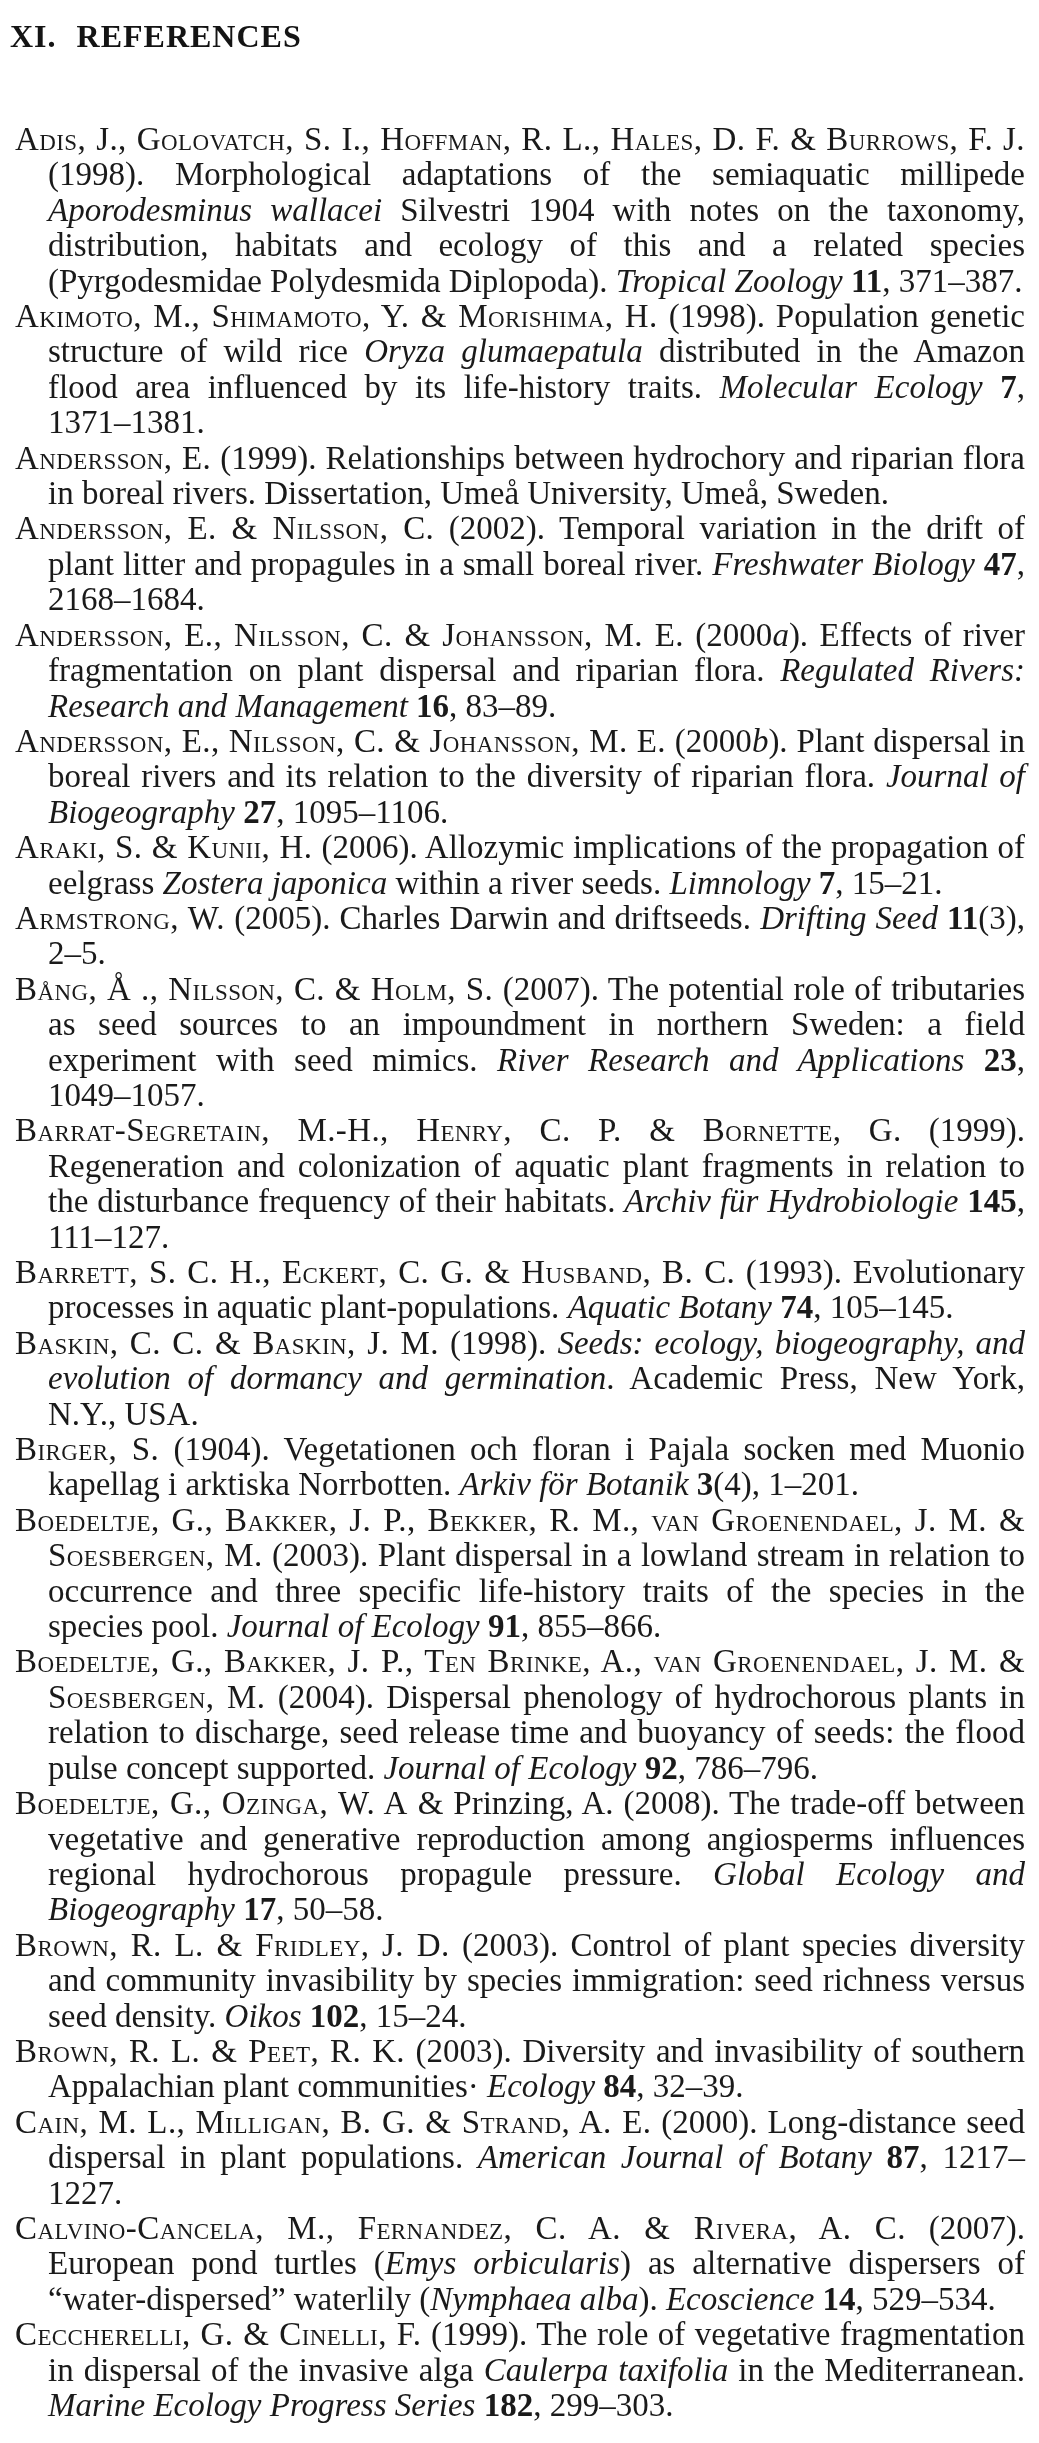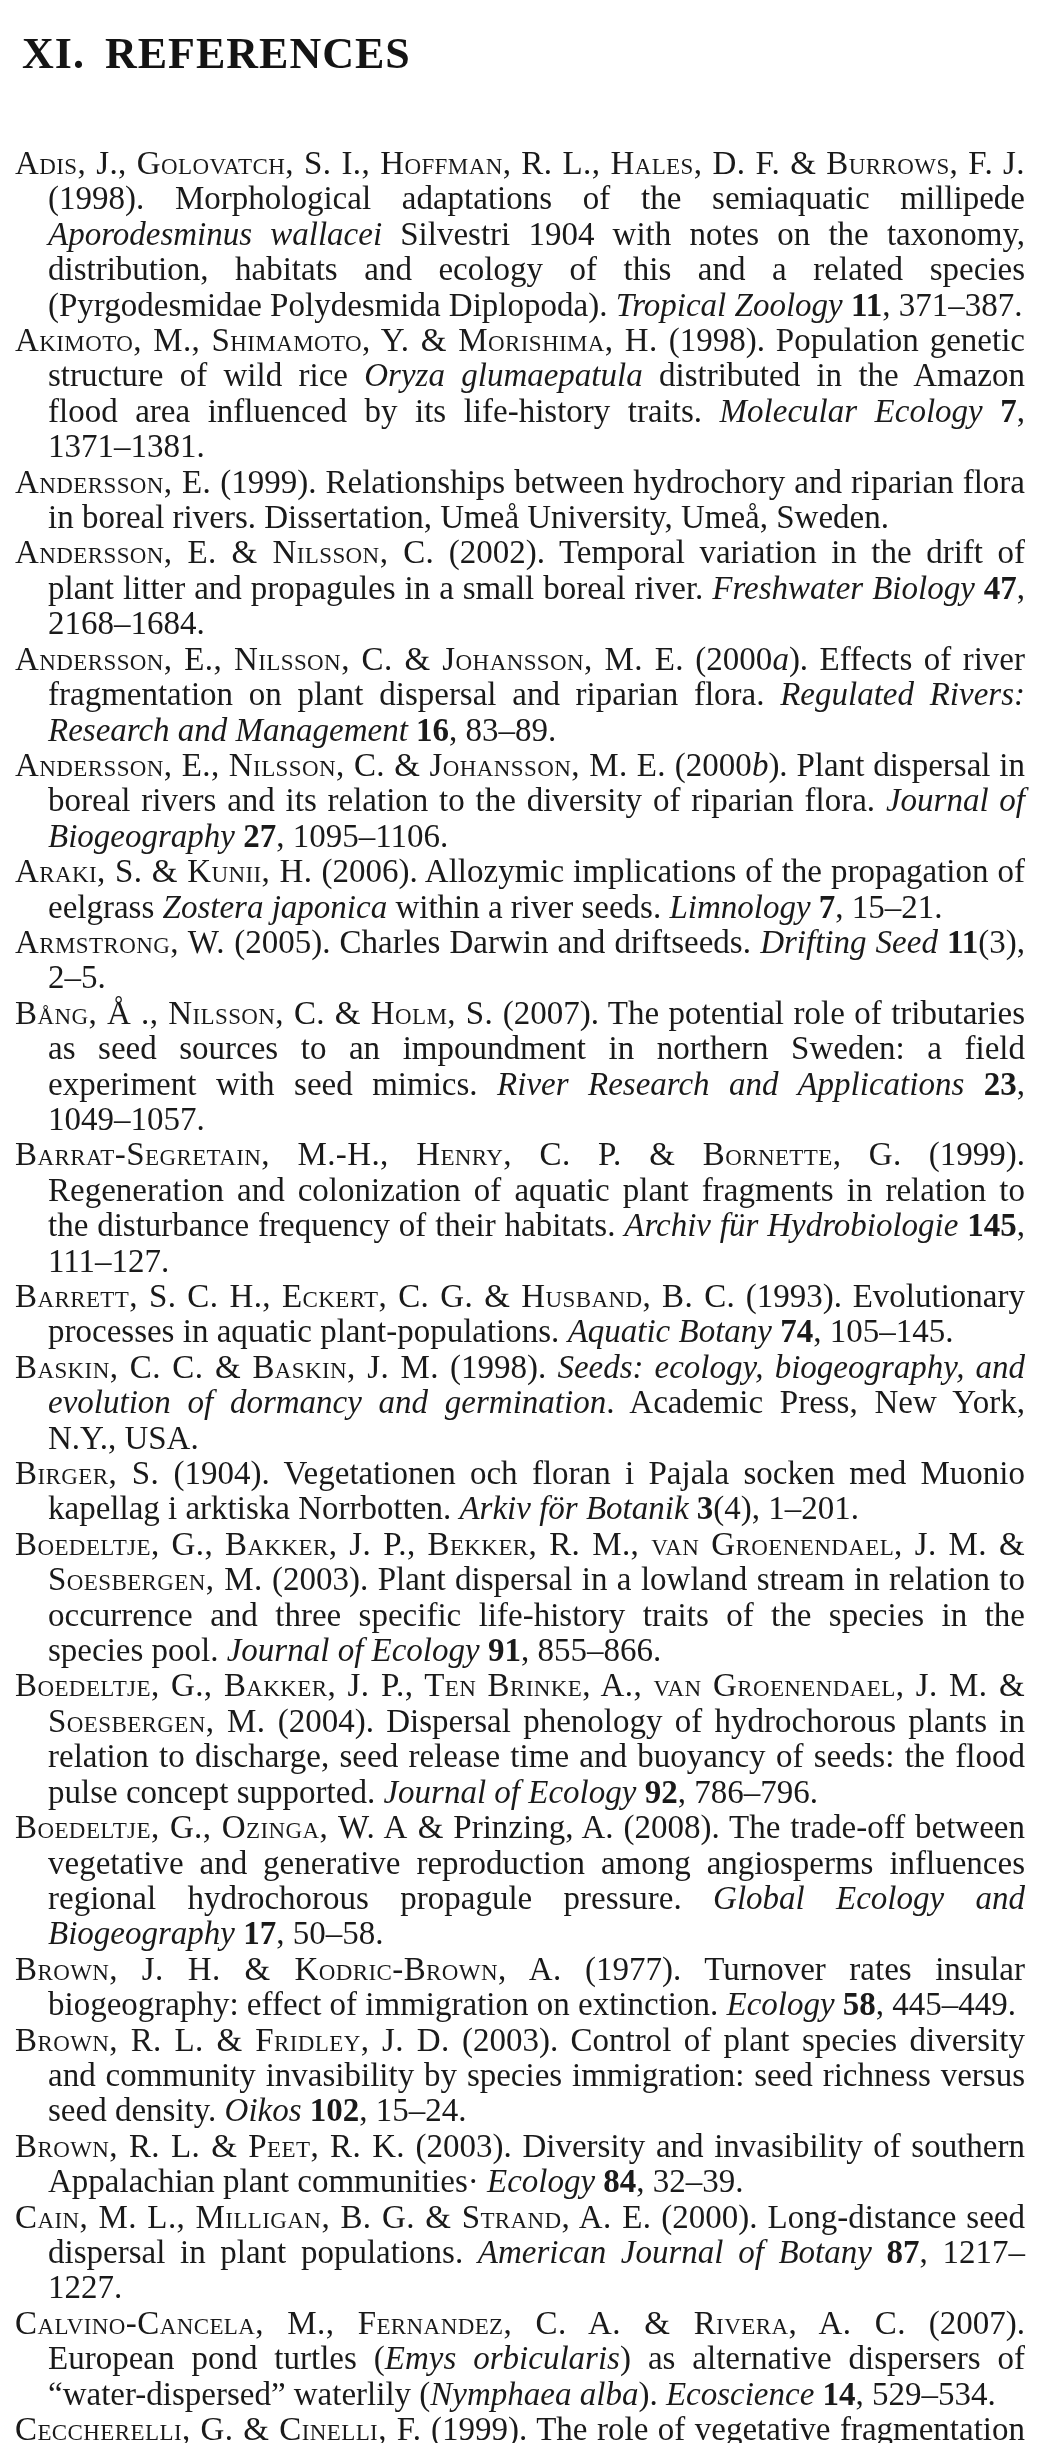--- a/index.html
+++ b/index.html
@@ -11,24 +11,24 @@
     width: 1039px;
     height: 2443px;
     overflow: hidden;
     font-family: "Liberation Serif", serif;
     color: #121212;
   }
   .page {
     padding: 20px 14px 0 10px;
   }
   .section-title {
-    font-size: 44px;
+    font-size: 32px;
     line-height: 1.0;
     font-weight: bold;
-    margin: 12px;
+    margin: 0;
     letter-spacing: 1px;
     color: #141414;
   }
   .section-title .num {
     margin-right: 20px;
   }
   ol.refs {
     list-style: none;
     margin: 70px 0 0 0;
     padding: 0;
@@ -61,20 +61,19 @@
       <li><span class="s-sc">Araki, S. &amp; Kunii, H.</span><span class="s-p"> (2006). Allozymic implications of the propagation of eelgrass </span><span class="s-i">Zostera japonica</span><span class="s-p"> within a river seeds. </span><span class="s-i">Limnology</span><span class="s-p"> </span><span class="s-b">7</span><span class="s-p">, 15–21.</span></li>
       <li><span class="s-sc">Armstrong, W.</span><span class="s-p"> (2005). Charles Darwin and driftseeds. </span><span class="s-i">Drifting Seed</span><span class="s-p"> </span><span class="s-b">11</span><span class="s-p">(3), 2–5.</span></li>
       <li><span class="s-sc">Bång, Å ., Nilsson, C. &amp; Holm, S.</span><span class="s-p"> (2007). The potential role of tributaries as seed sources to an impoundment in northern Sweden: a field experiment with seed mimics. </span><span class="s-i">River Research and Applications</span><span class="s-p"> </span><span class="s-b">23</span><span class="s-p">, 1049–1057.</span></li>
       <li><span class="s-sc">Barrat-Segretain, M.-H., Henry, C. P. &amp; Bornette, G.</span><span class="s-p"> (1999). Regeneration and colonization of aquatic plant fragments in relation to the disturbance frequency of their habitats. </span><span class="s-i">Archiv für Hydrobiologie</span><span class="s-p"> </span><span class="s-b">145</span><span class="s-p">, 111–127.</span></li>
       <li><span class="s-sc">Barrett, S. C. H., Eckert, C. G. &amp; Husband, B. C.</span><span class="s-p"> (1993). Evolutionary processes in aquatic plant-populations. </span><span class="s-i">Aquatic Botany</span><span class="s-p"> </span><span class="s-b">74</span><span class="s-p">, 105–145.</span></li>
       <li><span class="s-sc">Baskin, C. C. &amp; Baskin, J. M.</span><span class="s-p"> (1998). </span><span class="s-i">Seeds: ecology, biogeography, and evolution of dormancy and germination</span><span class="s-p">. Academic Press, New York, N.Y., USA.</span></li>
       <li><span class="s-sc">Birger, S.</span><span class="s-p"> (1904). Vegetationen och floran i Pajala socken med Muonio kapellag i arktiska Norrbotten. </span><span class="s-i">Arkiv för Botanik</span><span class="s-p"> </span><span class="s-b">3</span><span class="s-p">(4), 1–201.</span></li>
       <li><span class="s-sc">Boedeltje, G., Bakker, J. P., Bekker, R. M., van Groenendael, J. M. &amp; Soesbergen, M.</span><span class="s-p"> (2003). Plant dispersal in a lowland stream in relation to occurrence and three specific life-history traits of the species in the species pool. </span><span class="s-i">Journal of Ecology</span><span class="s-p"> </span><span class="s-b">91</span><span class="s-p">, 855–866.</span></li>
       <li><span class="s-sc">Boedeltje, G., Bakker, J. P., Ten Brinke, A., van Groenendael, J. M. &amp; Soesbergen, M.</span><span class="s-p"> (2004). Dispersal phenology of hydrochorous plants in relation to discharge, seed release time and buoyancy of seeds: the flood pulse concept supported. </span><span class="s-i">Journal of Ecology</span><span class="s-p"> </span><span class="s-b">92</span><span class="s-p">, 786–796.</span></li>
       <li><span class="s-sc">Boedeltje, G., Ozinga, W. A</span><span class="s-p"> &amp; Prinzing, A. (2008). The trade-off between vegetative and generative reproduction among angiosperms influences regional hydrochorous propagule pressure. </span><span class="s-i">Global Ecology and Biogeography</span><span class="s-p"> </span><span class="s-b">17</span><span class="s-p">, 50–58.</span></li>
-      <li><span class="s-sc">Brown, J. H. &amp; Kodric-Brown, A.</span><span class="s-p"> (1977). Turnover rates insular biogeography: effect of immigration on extinction. </span><span class="s-i">Ecology</span><span class="s-p"> </span><span class="s-b">58</span><span class="s-p">, 445–449.</span></li>
       <li><span class="s-sc">Brown, R. L. &amp; Fridley, J. D.</span><span class="s-p"> (2003). Control of plant species diversity and community invasibility by species immigration: seed richness versus seed density. </span><span class="s-i">Oikos</span><span class="s-p"> </span><span class="s-b">102</span><span class="s-p">, 15–24.</span></li>
       <li><span class="s-sc">Brown, R. L. &amp; Peet, R. K.</span><span class="s-p"> (2003). Diversity and invasibility of southern Appalachian plant communities· </span><span class="s-i">Ecology</span><span class="s-p"> </span><span class="s-b">84</span><span class="s-p">, 32–39.</span></li>
       <li><span class="s-sc">Cain, M. L., Milligan, B. G. &amp; Strand, A. E.</span><span class="s-p"> (2000). Long-distance seed dispersal in plant populations. </span><span class="s-i">American Journal of Botany</span><span class="s-p"> </span><span class="s-b">87</span><span class="s-p">, 1217–1227.</span></li>
       <li><span class="s-sc">Calvino-Cancela, M., Fernandez, C. A. &amp; Rivera, A. C.</span><span class="s-p"> (2007). European pond turtles (</span><span class="s-i">Emys orbicularis</span><span class="s-p">) as alternative dispersers of “water-dispersed” waterlily (</span><span class="s-i">Nymphaea alba</span><span class="s-p">). </span><span class="s-i">Ecoscience</span><span class="s-p"> </span><span class="s-b">14</span><span class="s-p">, 529–534.</span></li>
       <li><span class="s-sc">Ceccherelli, G. &amp; Cinelli, F.</span><span class="s-p"> (1999). The role of vegetative fragmentation in dispersal of the invasive alga </span><span class="s-i">Caulerpa taxifolia</span><span class="s-p"> in the Mediterranean. </span><span class="s-i">Marine Ecology Progress Series</span><span class="s-p"> </span><span class="s-b">182</span><span class="s-p">, 299–303.</span></li>
     </ol>
 </div>
 
 </body></html>

